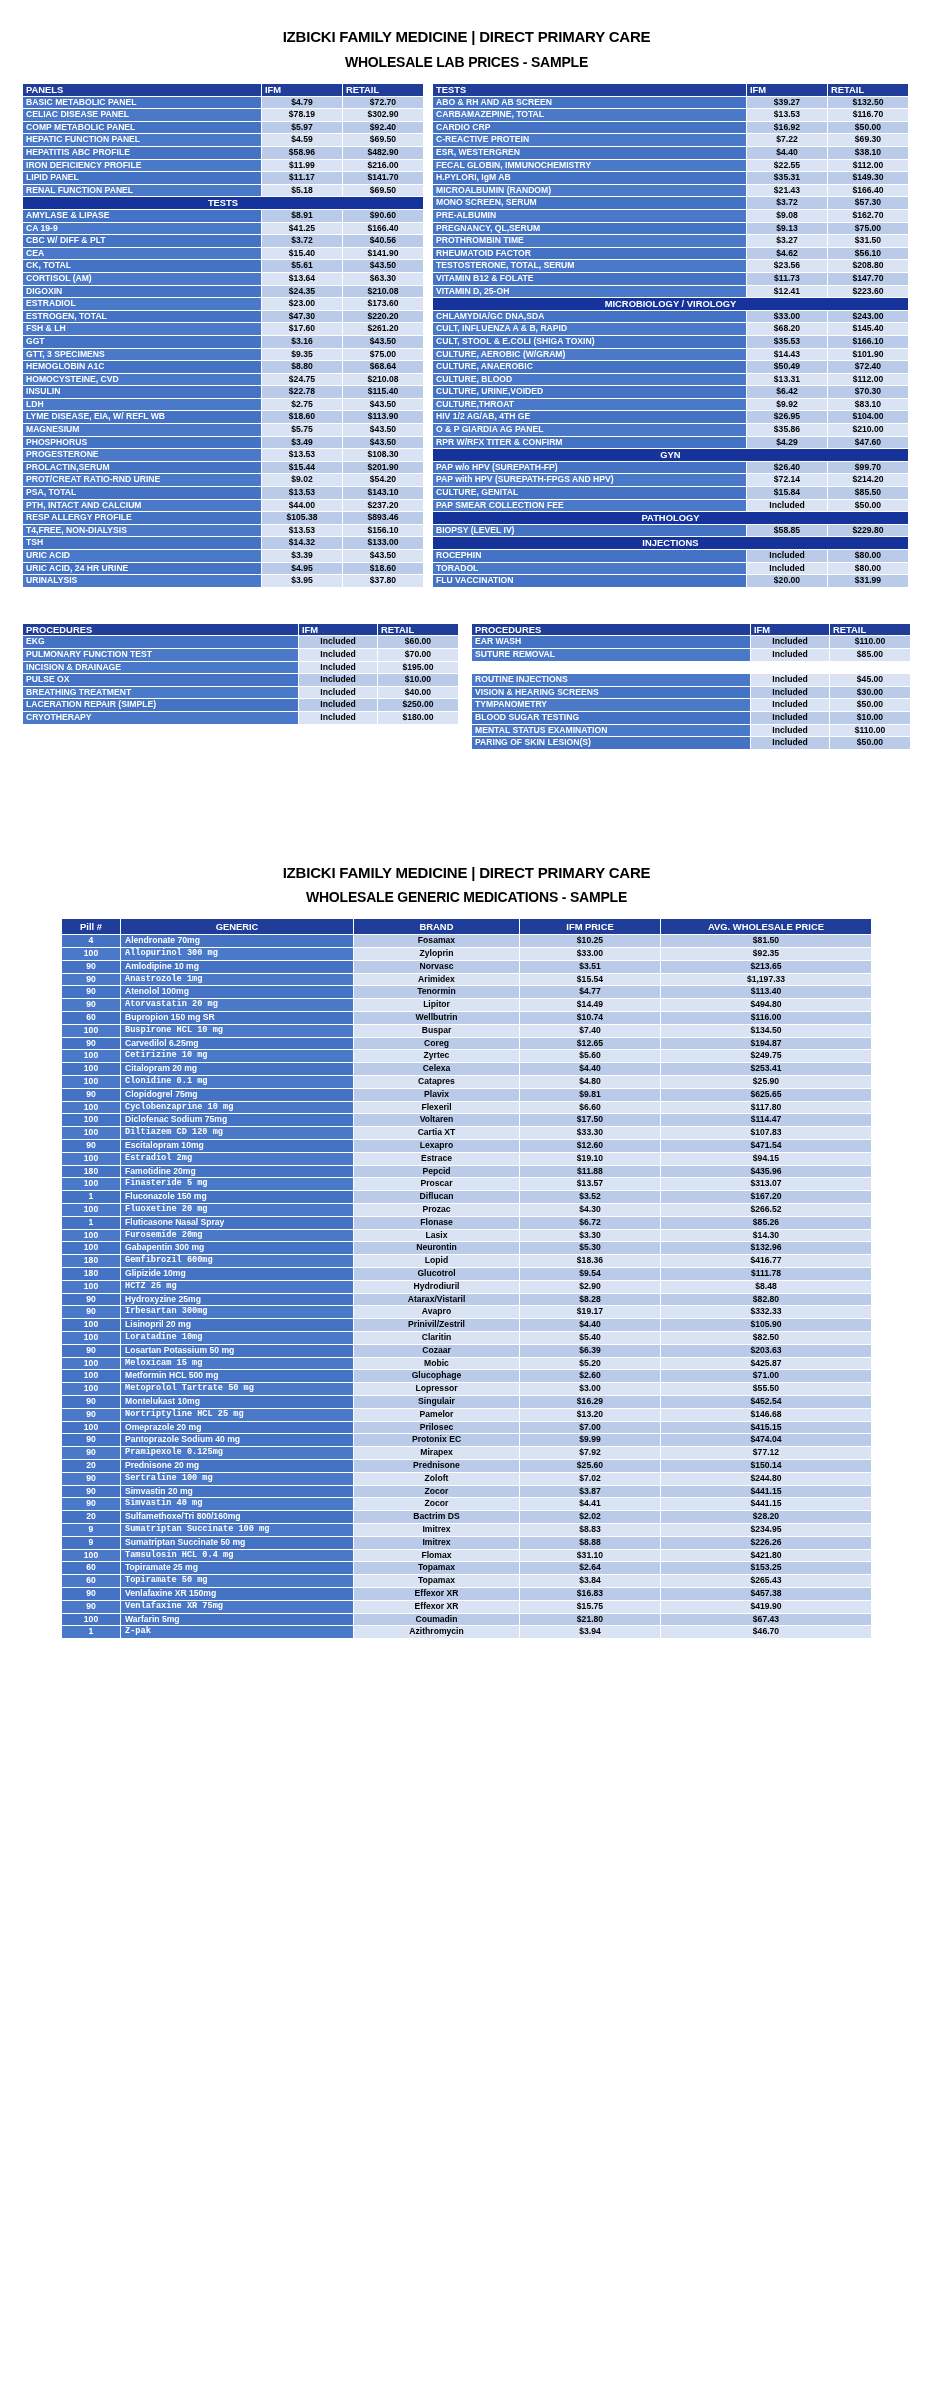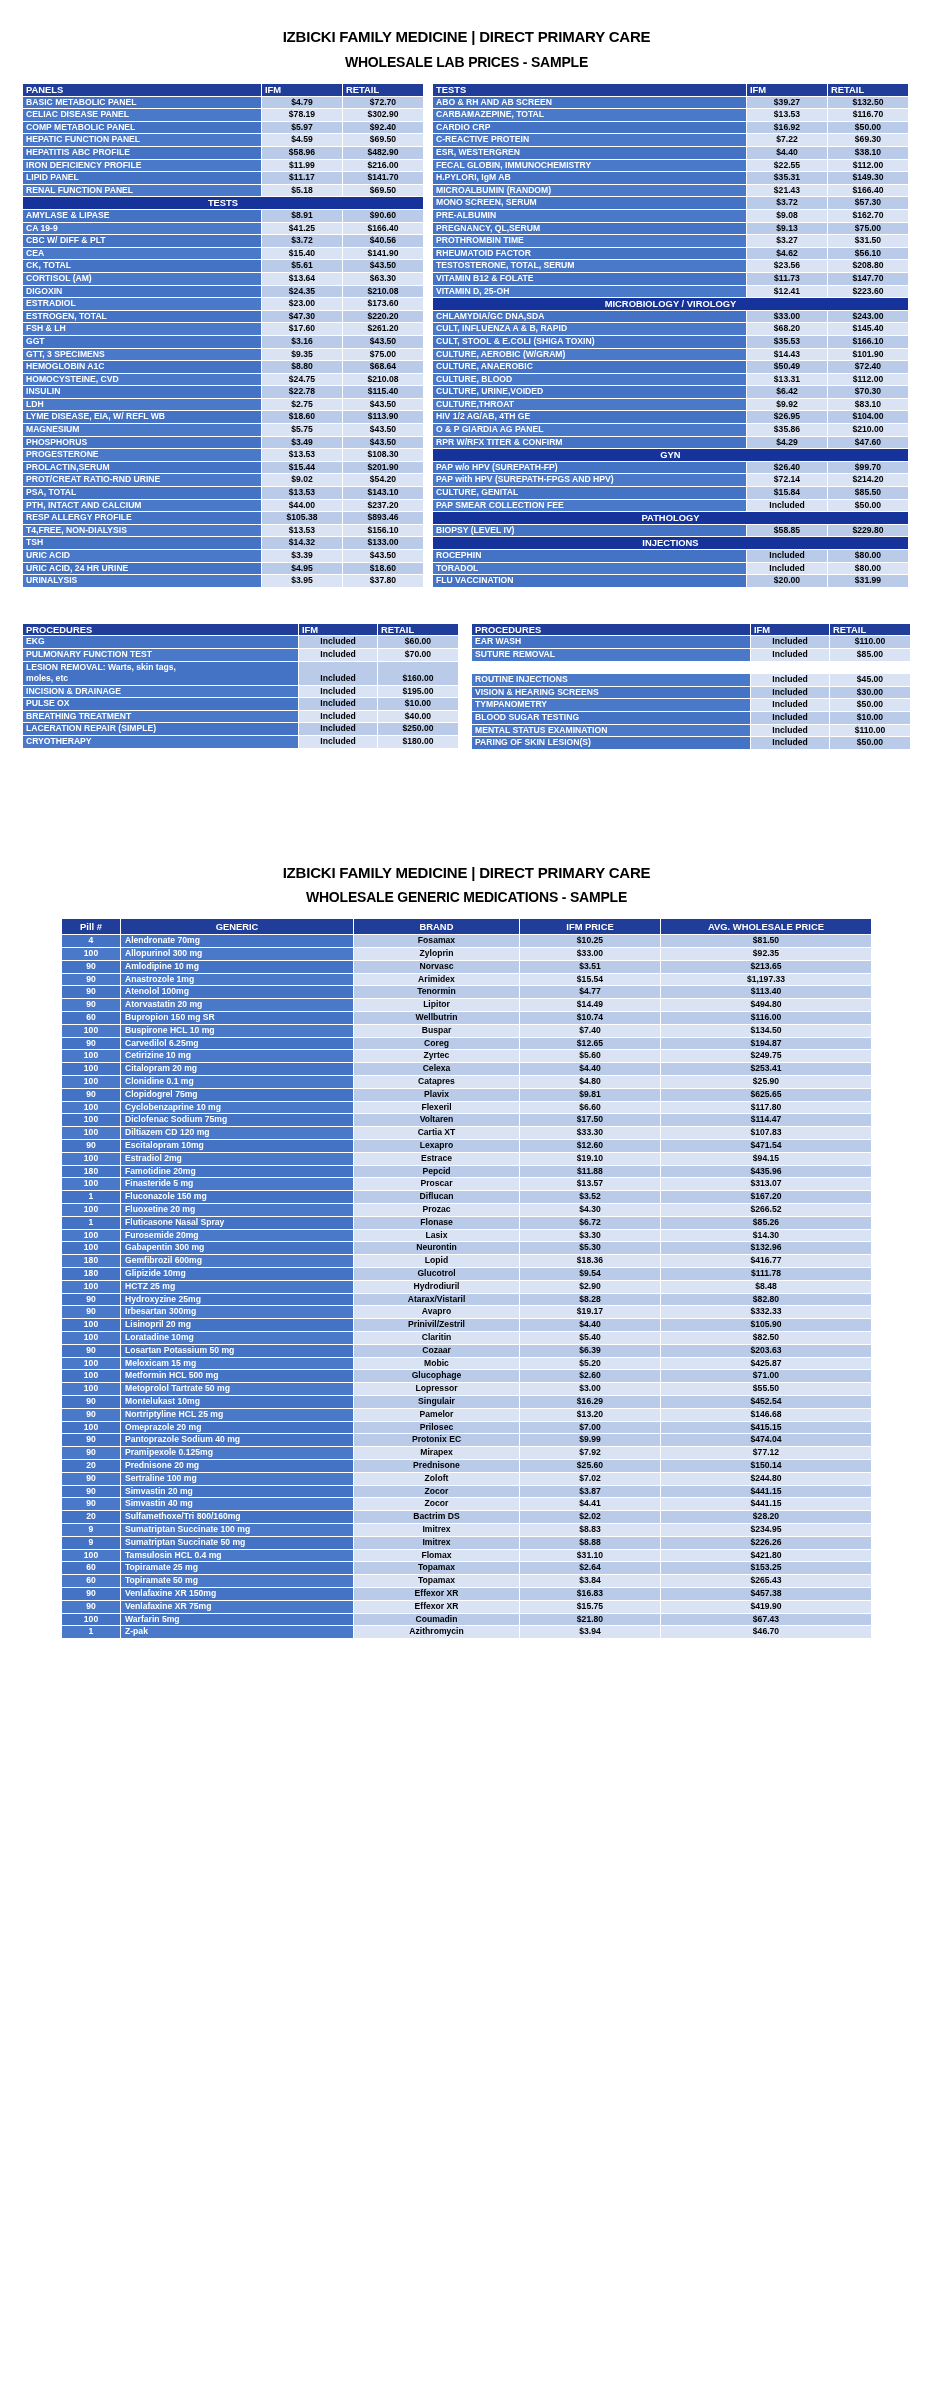--- a/index.html
+++ b/index.html
@@ -122,21 +122,21 @@
   table.meds td{
     height:11.8px;
     line-height:11.8px;
     padding:0 4px;
     overflow:hidden;
     white-space:nowrap;
   }
   td.m-pill{ background:#4472c4;color:#fff;text-align:center; }
   td.m-pill.alt{ background:#4b79c9; }
   td.m-gen{ background:#4472c4;color:#fff;text-align:left; }
-  td.m-gen.alt{ background:#4b79c9; }
+  td.m-gen.alt{ background:#4b79c9;font-family:Liberation Mono, monospace; }
   td.m-brand{ background:#b9cbe8;color:#000;text-align:center; }
   td.m-brand.alt{ background:#dae3f3; }
   td.m-price{ background:#b9cbe8;color:#000;text-align:center; }
   td.m-price.alt{ background:#dae3f3; }
   td.m-awp{ background:#b9cbe8;color:#000;text-align:center; }
   td.m-awp.alt{ background:#dae3f3; }
   .two-line{ height:23px !important; line-height:11.5px !important; white-space:normal !important; }
 </style>
 </head>
 <body>
@@ -585,25 +585,20 @@
           </tr>
           <tr>
             <td class="name">EKG</td>
             <td class="num">Included</td>
             <td class="num">$60.00</td>
           </tr>
           <tr>
             <td class="name alt">PULMONARY FUNCTION TEST</td>
             <td class="num alt">Included</td>
             <td class="num alt">$70.00</td>
-          </tr>
-          <tr>
-            <td class="name two-line">LESION REMOVAL:  Warts, skin tags,<br>moles, etc</td>
-            <td class="num two-line"><br>Included</td>
-            <td class="num two-line"><br>$160.00</td>
           </tr>
           <tr>
             <td class="name alt">INCISION &amp; DRAINAGE</td>
             <td class="num alt">Included</td>
             <td class="num alt">$195.00</td>
           </tr>
           <tr>
             <td class="name">PULSE OX</td>
             <td class="num">Included</td>
             <td class="num">$10.00</td>

